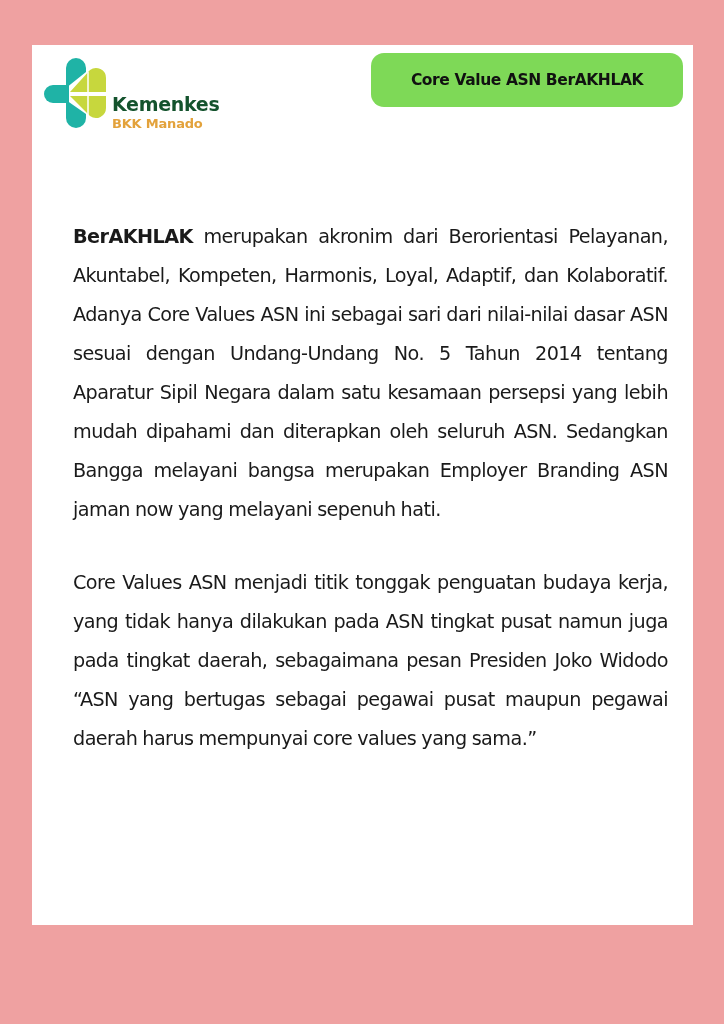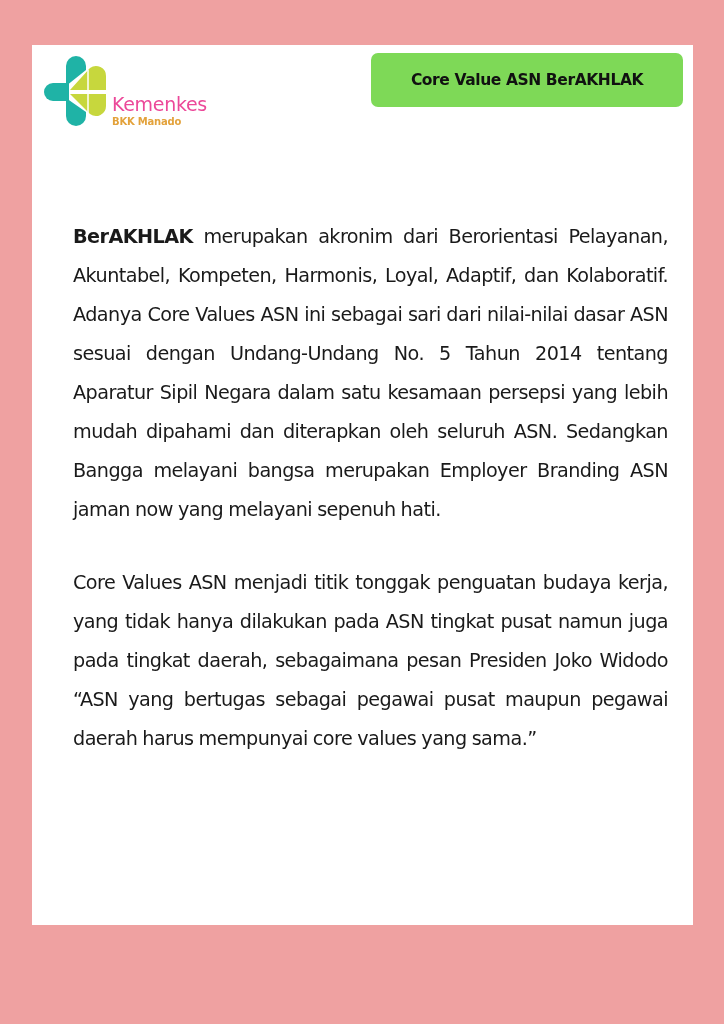--- a/index.html
+++ b/index.html
@@ -18,40 +18,40 @@
     }
     .logo {
       position: absolute;
       left: 10px; top: 10px;
       display: flex; align-items: center;
     }
     .logo svg { width: 66px; height: 70px; display: block; }
     .logo-text { margin-left: 4px; line-height: 1; }
     .logo-title {
       font-family: "DejaVu Sans", sans-serif;
-      font-weight: normal;
+      font-weight: bold;
       font-size: 19px;
-      color: #ec4899;
+      color: #14532d;
       letter-spacing: -0.3px;
       margin-top: 40px;
     }
     .logo-sub {
       font-family: "DejaVu Sans", sans-serif;
       font-weight: bold;
-      font-size: 10px;
+      font-size: 13px;
       color: #E3A23B;
       margin-top: 3px;
       letter-spacing: -0.2px;
     }
     .badge {
       position: absolute;
       left: 339px; top: 8px;
       width: 312px; height: 54px;
       background: #7ED957;
-      border-radius: 7px;
+      border-radius: 13px;
       display: flex; align-items: center; justify-content: center;
       font-family: "DejaVu Sans", sans-serif;
       font-weight: bold;
       font-size: 15.5px;
       color: #111111;
       letter-spacing: -0.4px;
     }
     .content {
       position: absolute;
       left: 41px; top: 172px;

